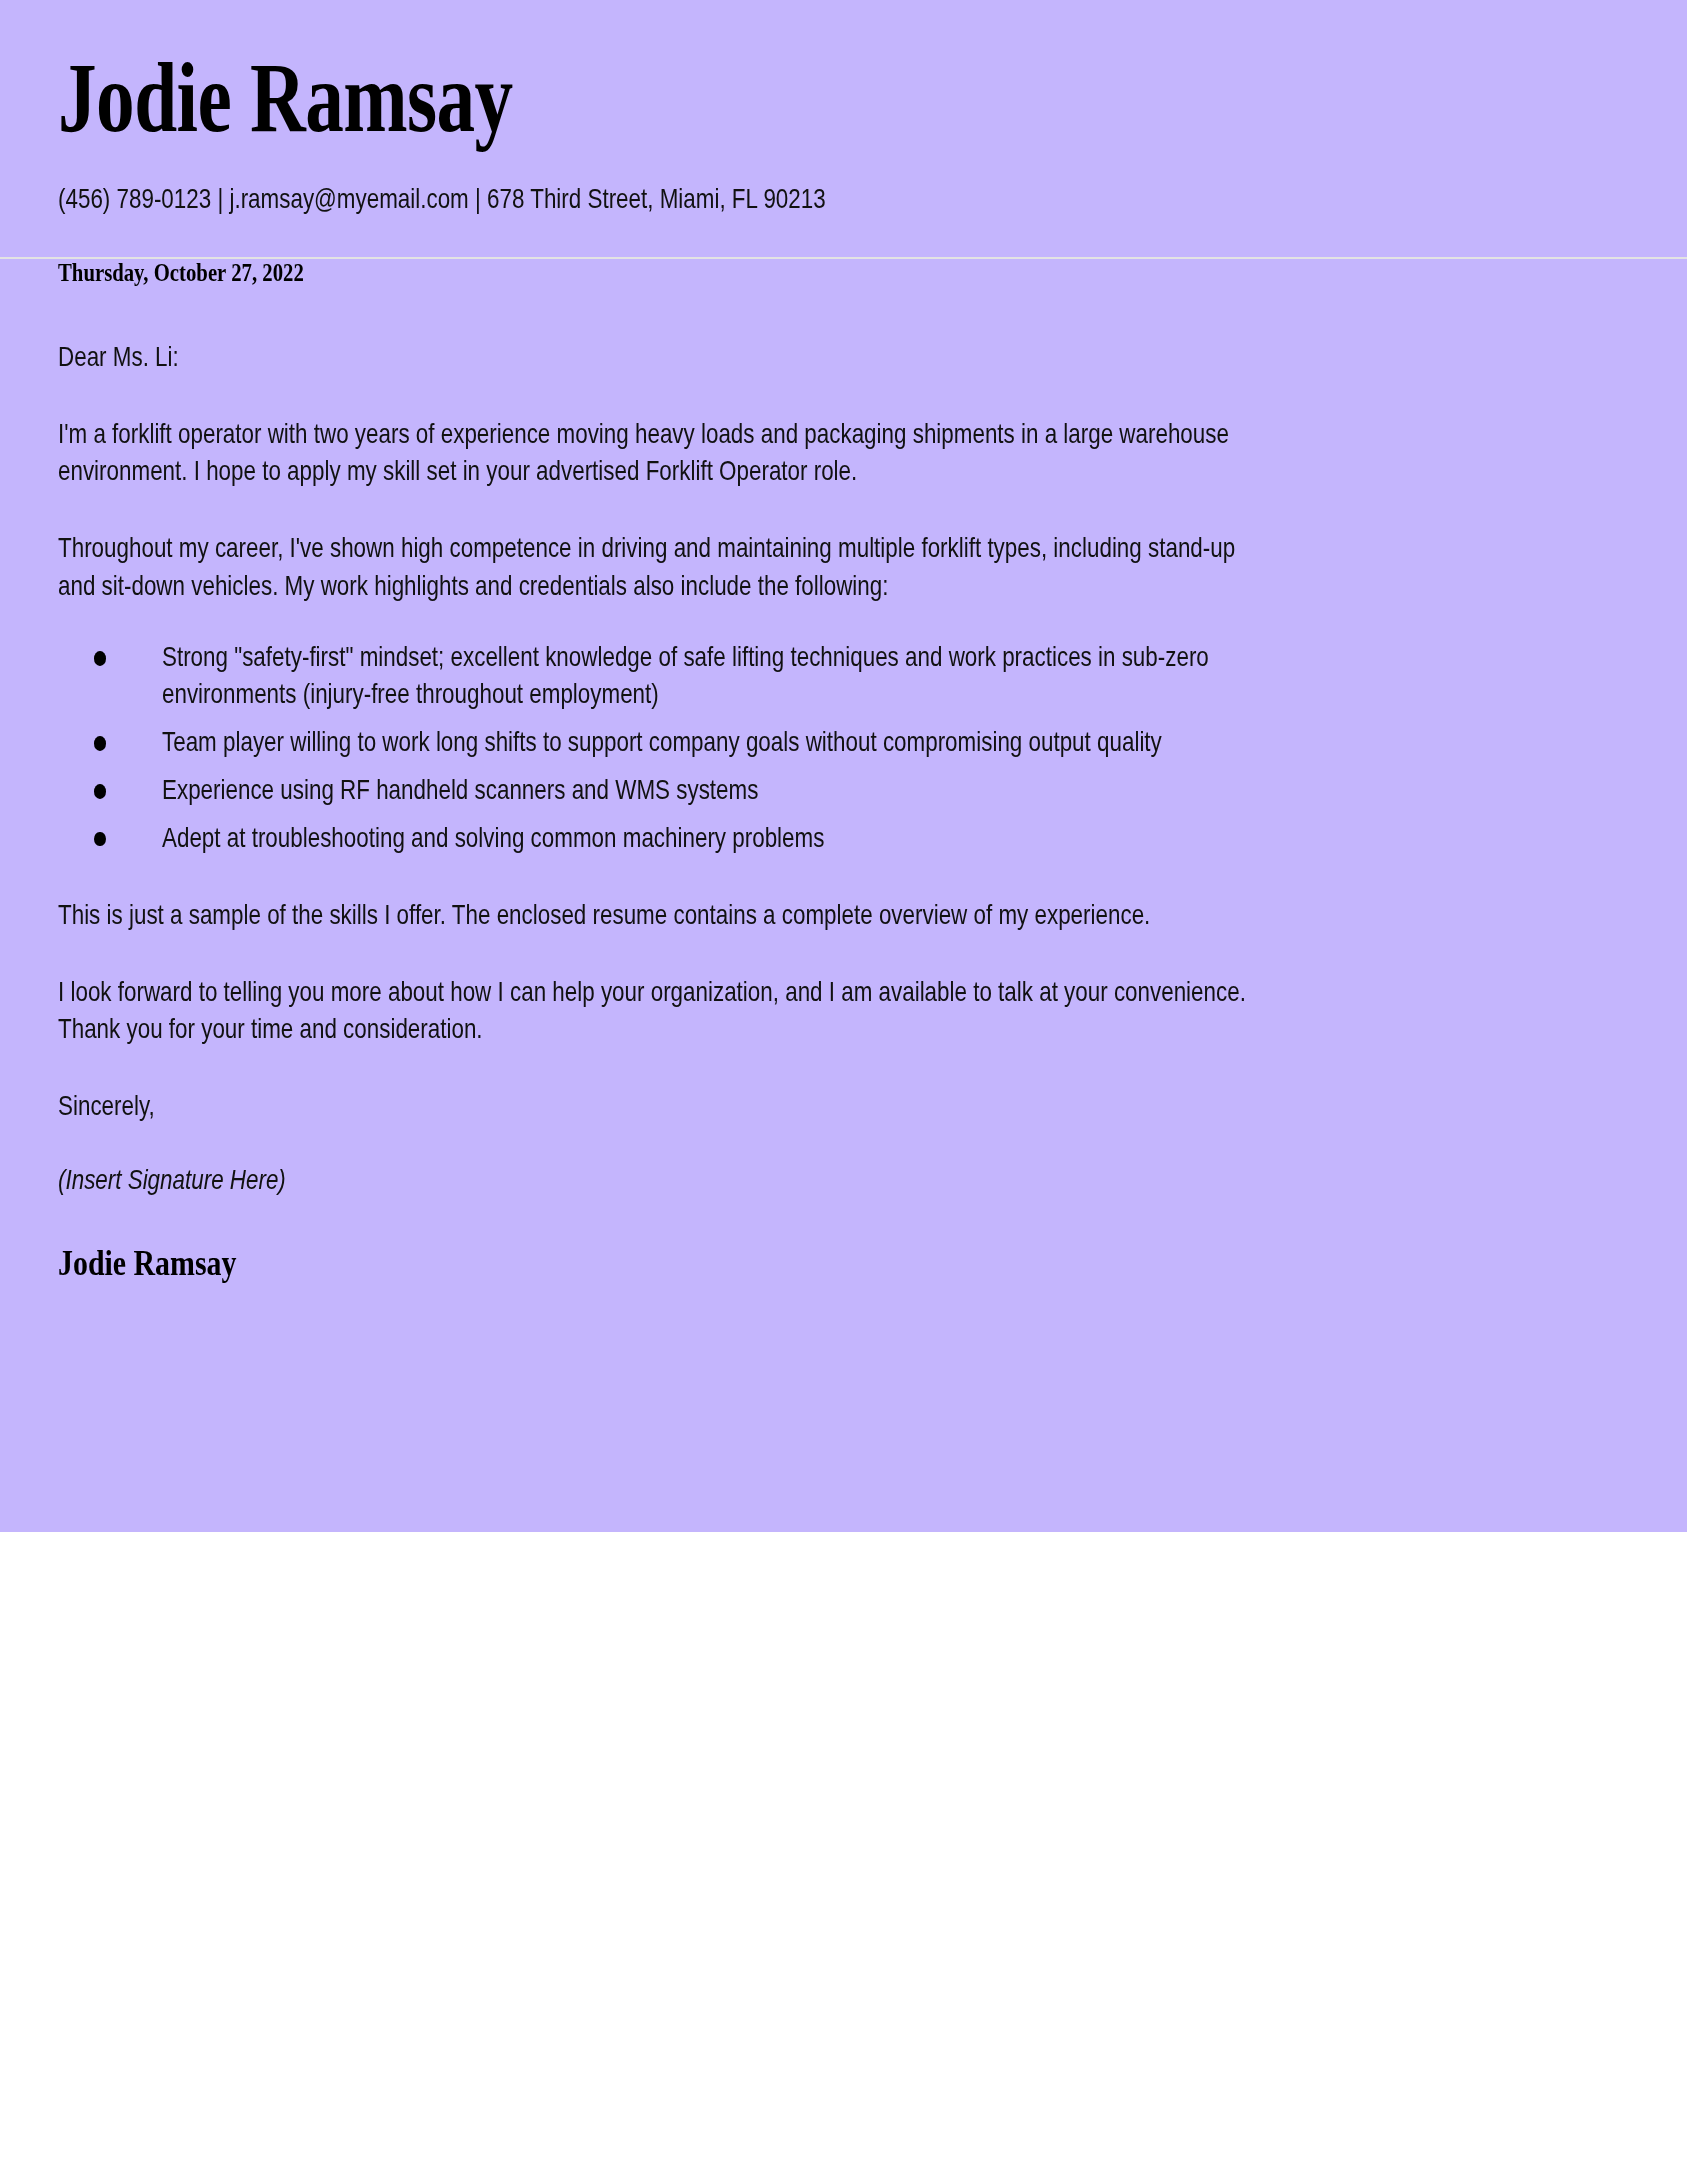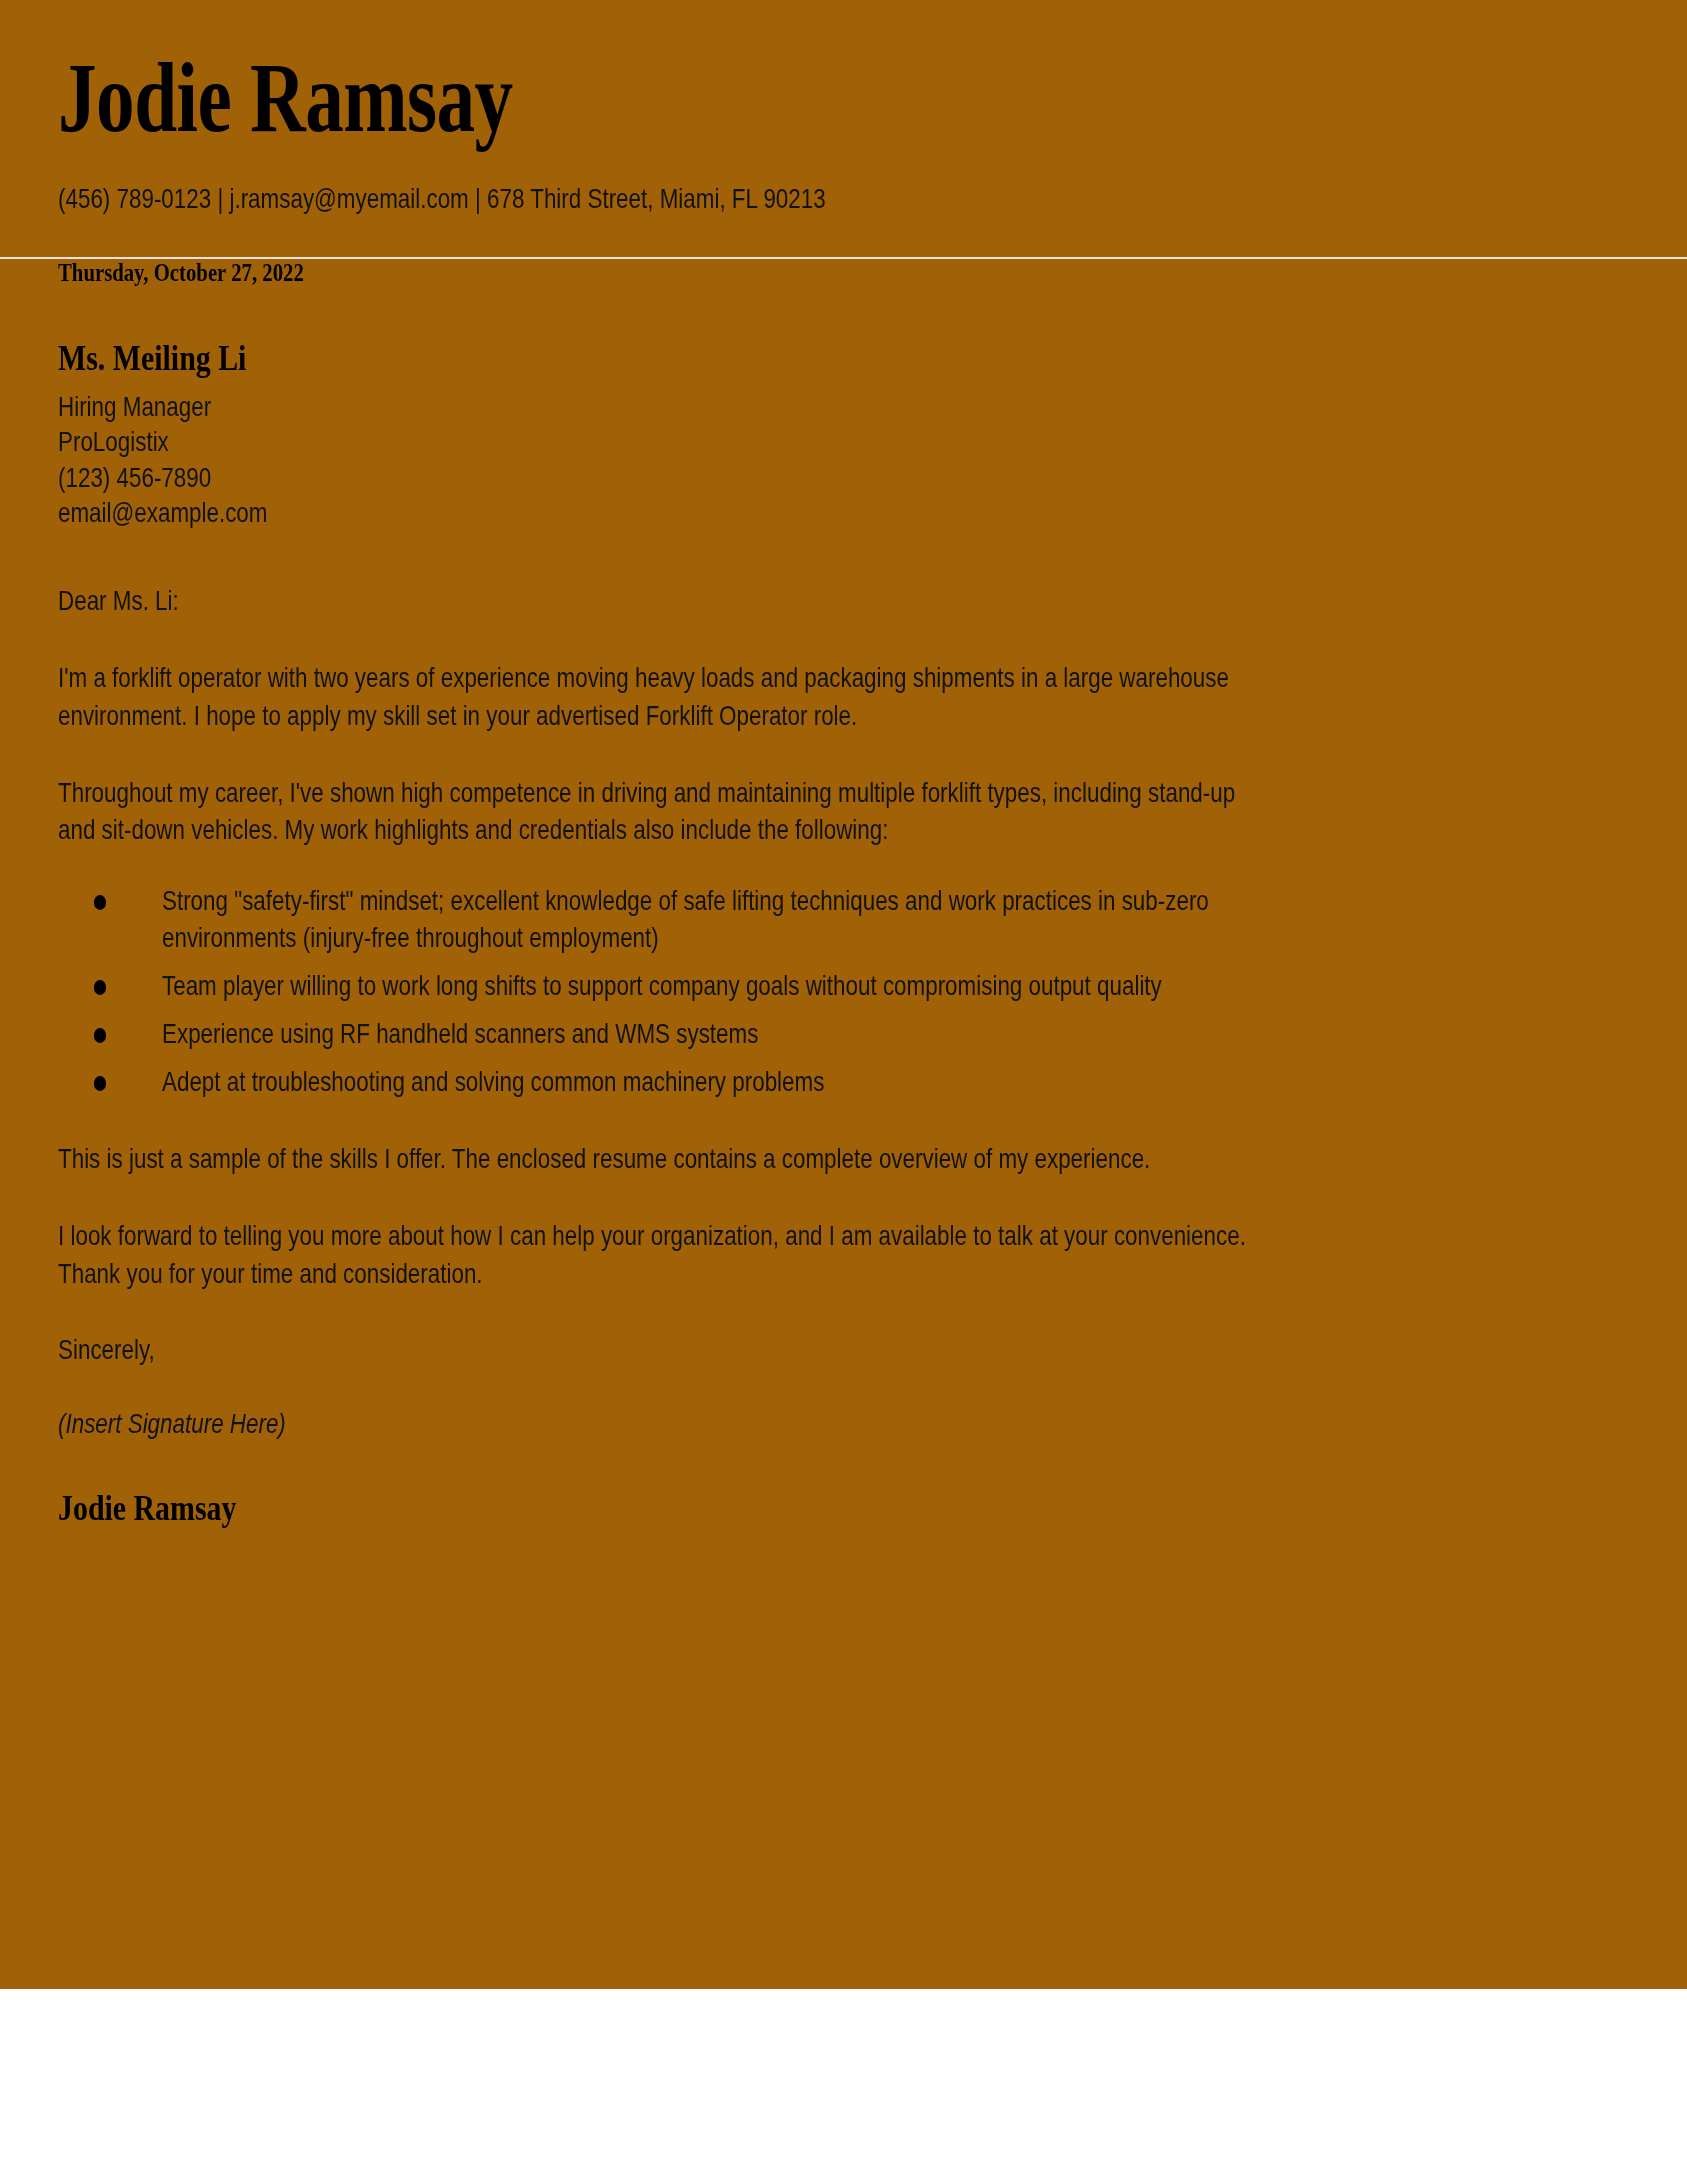--- a/index.html
+++ b/index.html
@@ -11,22 +11,22 @@
     width: 1687px;
     height: 2183px;
     font-family: "Liberation Sans", sans-serif;
     color: #000000;
     -webkit-font-smoothing: antialiased;
   }
 
   .page {
     position: relative;
     width: 1687px;
-    height: 1989px;
-    background: #a16207;
+    height: 1532px;
+    background: #c4b5fd;
     overflow: hidden;
   }
 
   
   .letterhead {
     padding: 46px 58px 0 58px;
   }
   .applicant-name {
     font-family: "Liberation Serif", "DejaVu Serif", serif;
     font-weight: bold;
@@ -185,27 +185,20 @@
   <header class="letterhead">
     <h1 class="applicant-name">Jodie Ramsay</h1>
     <div class="contact-line">(456) 789-0123 | j.ramsay@myemail.com | 678 Third Street, Miami, FL 90213</div>
     <div class="header-rule"></div>
   </header>
 
   <main class="letter-body">
 
     <div class="letter-date">Thursday, October 27, 2022</div>
 
-    <section class="recipient-block">
-      <div class="recipient-name">Ms. Meiling Li</div>
-      <div class="recipient-line">Hiring Manager</div>
-      <div class="recipient-line">ProLogistix</div>
-      <div class="recipient-line">(123) 456-7890</div>
-      <div class="recipient-line">email@example.com</div>
-    </section>
 
     <div class="salutation">Dear Ms. Li:</div>
 
     <p class="para">I'm a forklift operator with two years of experience moving heavy loads and packaging shipments in a large warehouse environment. I hope to apply my skill set in your advertised Forklift Operator role.</p>
 
     <p class="para">Throughout my career, I've shown high competence in driving and maintaining multiple forklift types, including stand-up and sit-down vehicles. My work highlights and credentials also include the following:</p>
 
     <ul class="bullet-list">
       <li class="bullet-item">
         <span class="bullet-dot"></span>

